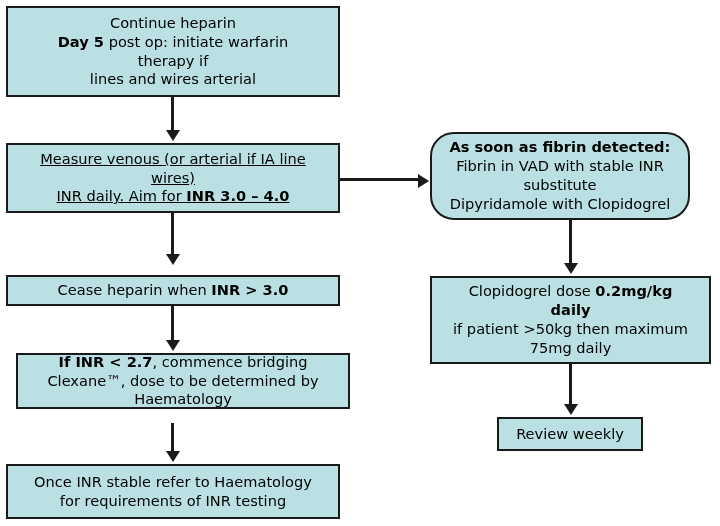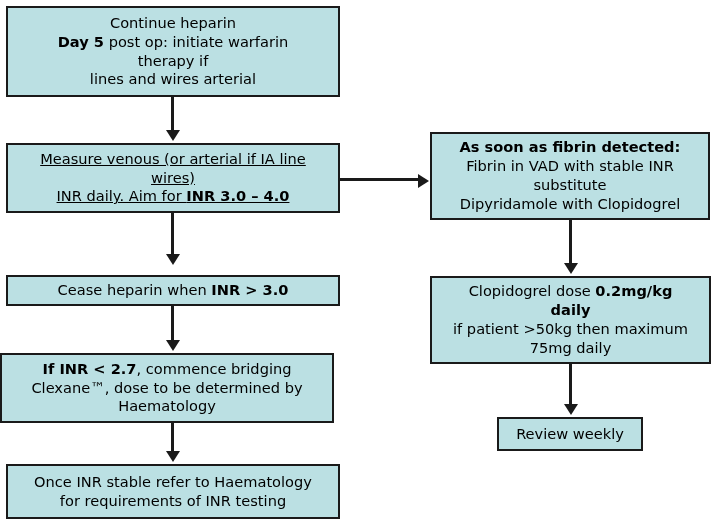--- a/index.html
+++ b/index.html
@@ -37,25 +37,25 @@
     width: 100%;
   }
   .node b {
     font-weight: bold;
   }
 
   
   #n-continue-heparin { left: 6px;  top: 6px;   width: 334px; height: 91px; }
   #n-measure-venous   { left: 6px;  top: 143px; width: 334px; height: 70px; text-decoration: underline; }
   #n-cease-heparin    { left: 6px;  top: 275px; width: 334px; height: 31px; }
-  #n-bridging-clexane { left: 0;  top: 353px; width: 334px; height: 70px; }
+  #n-bridging-clexane { left: 16px;  top: 353px; width: 334px; height: 56px; }
   #n-once-inr-stable  { left: 6px;  top: 464px; width: 334px; height: 55px; }
 
   
-  #n-fibrin-detected  { left: 430px; top: 132px; width: 280px; height: 88px; }
+  #n-fibrin-detected  { left: 430px; top: 132px; width: 260px; height: 88px; border-radius: 24px; }
   #n-clopidogrel-dose { left: 430px; top: 276px; width: 281px; height: 88px; }
   #n-review-weekly    { left: 497px; top: 417px; width: 146px; height: 34px; }
 
   
   .conn {
     position: absolute;
   }
   .conn-v {
     width: 3px;
     background: #1a1a1a;

